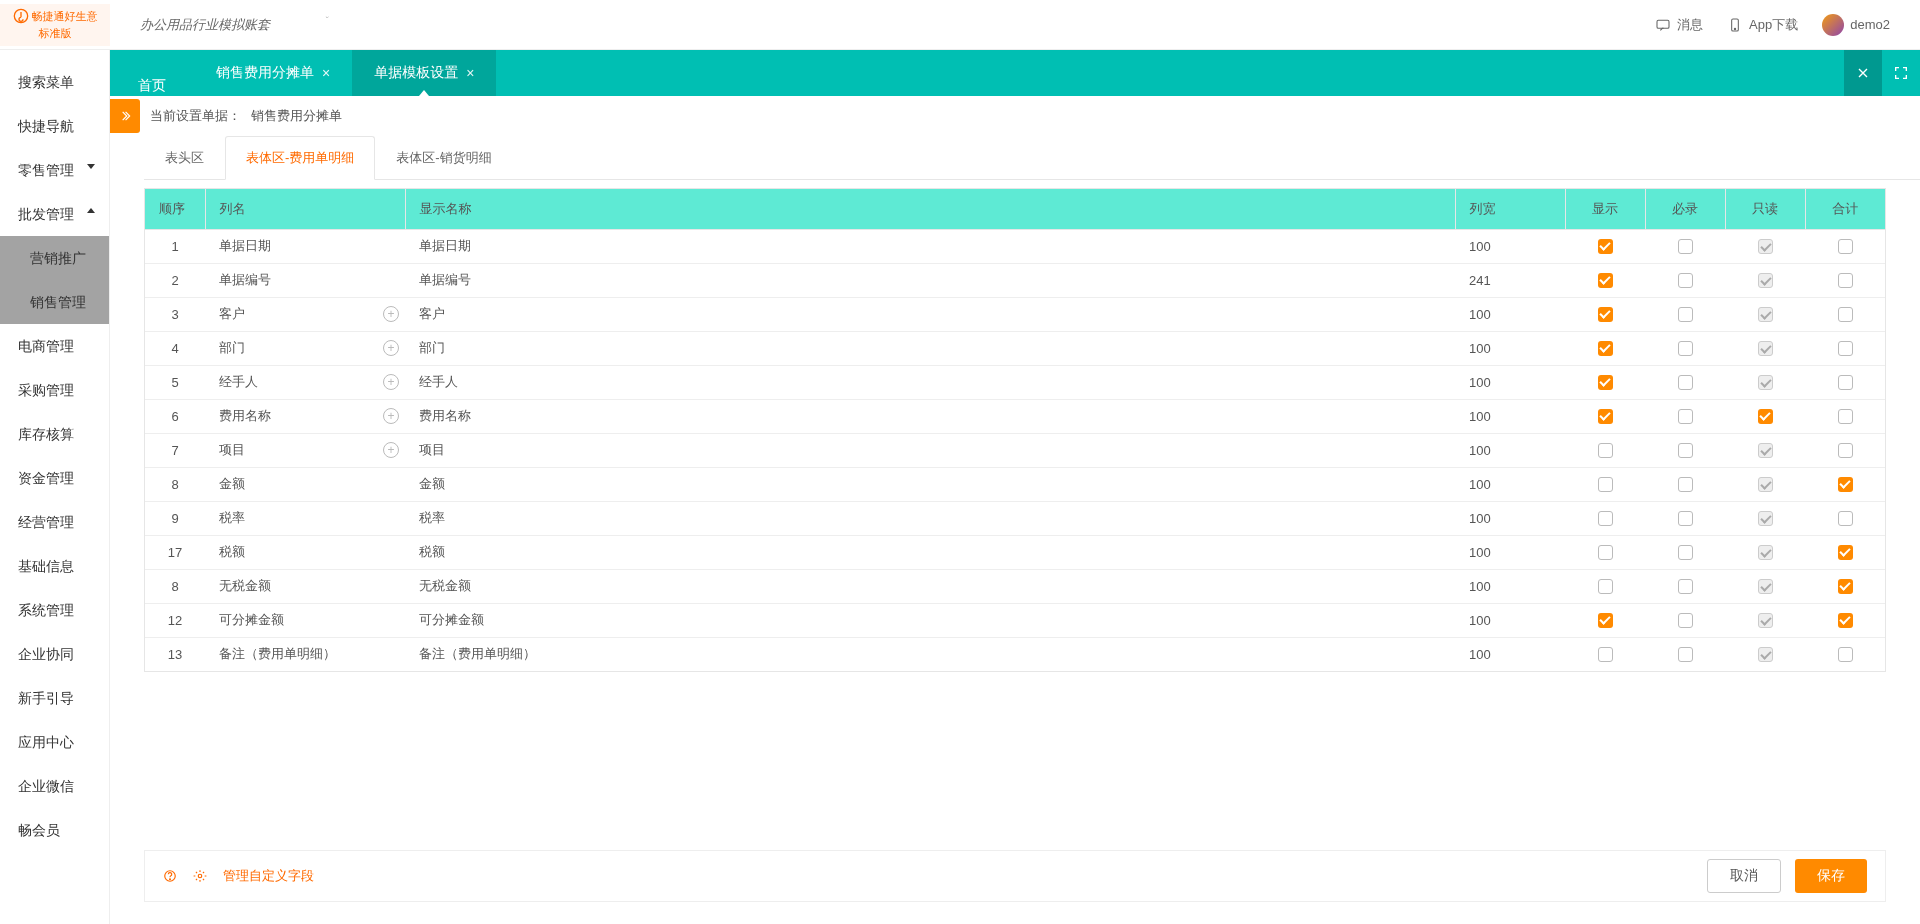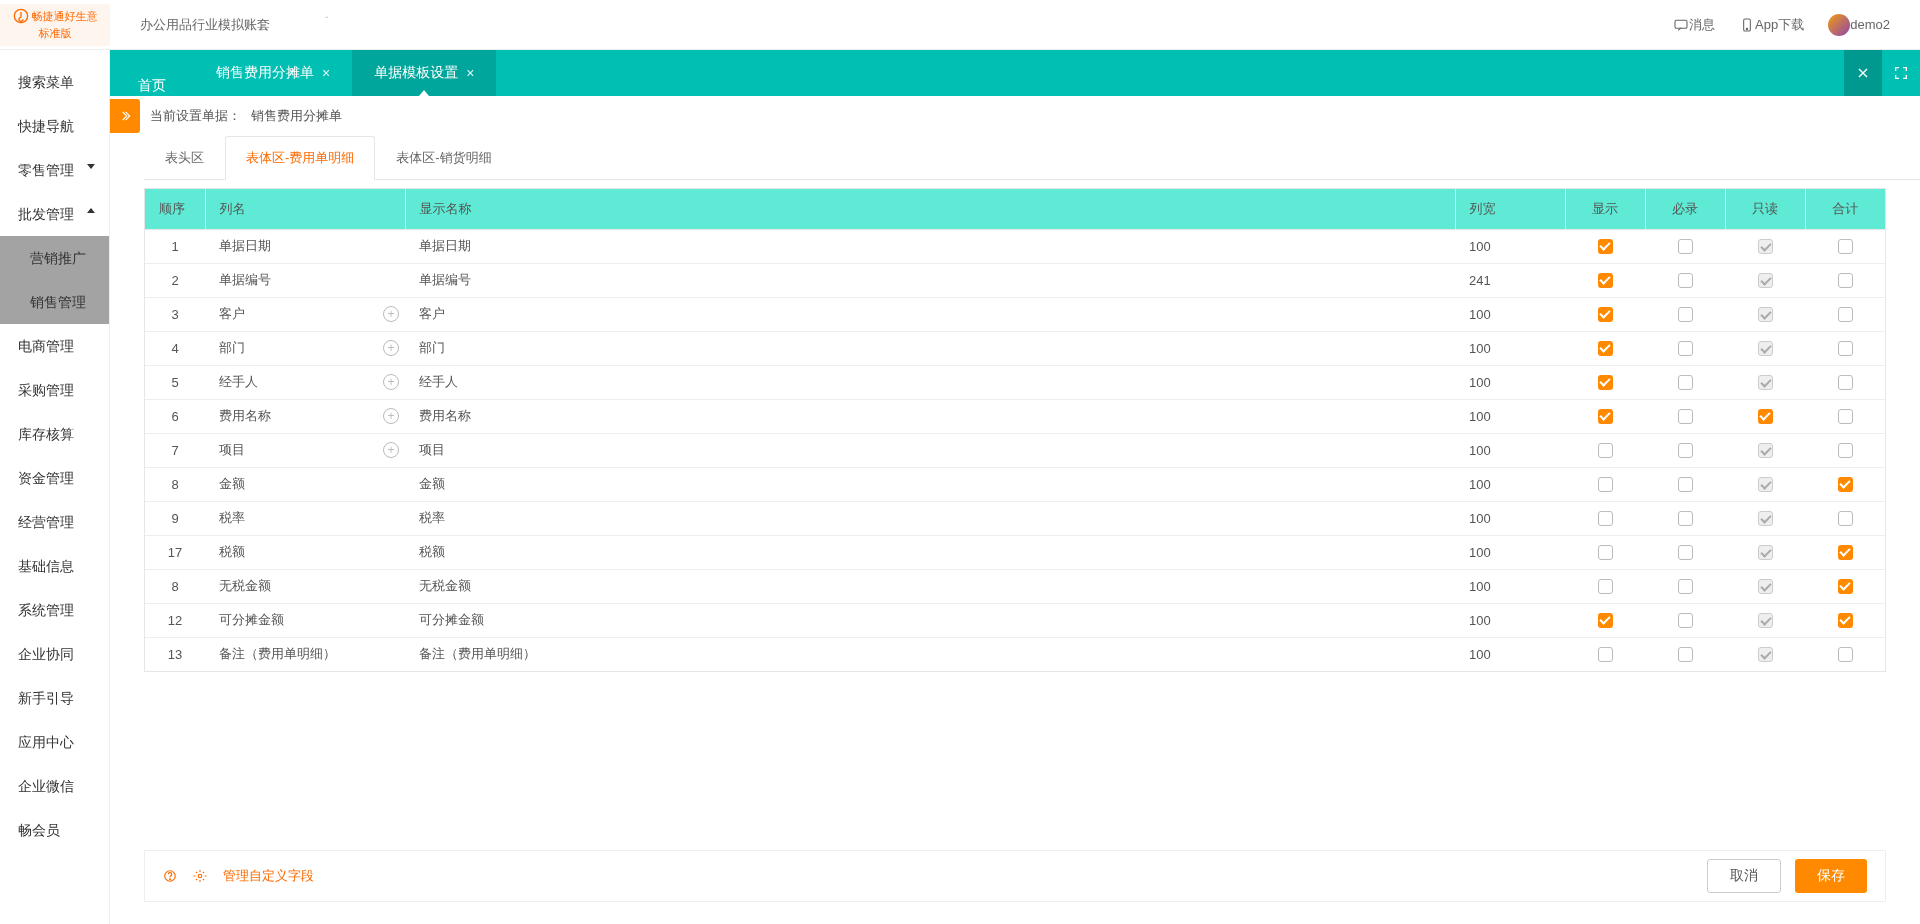--- a/index.html
+++ b/index.html
@@ -5,24 +5,24 @@
 * { margin:0; padding:0; box-sizing:border-box; font-family:"Microsoft YaHei","PingFang SC",sans-serif; }
 body { width:1920px; height:924px; background:#fff; color:#333; font-size:14px; overflow:hidden; }
 
 
 .topbar { height:50px; display:flex; align-items:center; border-bottom:1px solid #eee; position:relative; }
 .logo-box { width:110px; height:42px; background:#FFF5EF; display:flex; flex-direction:column; align-items:center; justify-content:center; font-size:11px; color:#ff6a00; }
 .logo-box span.sub { color:#ff6a00; font-size:11px; margin-top:2px; }
 .logo-brand { display:flex; align-items:center; gap:3px; }
 .logo-brand svg { width:16px; height:16px; }
 .logo-brand b { font-weight:normal; }
-.acct-sel { margin-left:30px; color:#666; font-size:13px; display:flex; align-items:flex-start; }
+.acct-sel { margin-left:30px; color:#666; font-size:13px; display:flex; align-items:flex-start;font-style:italic; }
 .acct-sel .chev { margin-left:55px; color:#bbb; font-size:10px; }
 .topbar-right { margin-left:auto; display:flex; align-items:center; gap:24px; padding-right:30px; font-size:13px; color:#666; }
-.topbar-right .item { display:flex; align-items:center; cursor:pointer;text-align:right; }
+.topbar-right .item { display:flex; align-items:center; gap:6px; cursor:pointer;text-align:right; }
 .avatar { width:22px; height:22px; border-radius:50%; background:linear-gradient(135deg,#f39c12,#8e44ad); }
 .topbar-right svg { width:16px; height:16px; }
 
 
 .sidebar { position:absolute; left:0; top:50px; bottom:0; width:110px; background:#fff; border-right:1px solid #eee; font-size:14px; color:#333; }
 .sidebar .menu { padding-top:10px; }
 .sidebar .menu-item { height:44px; line-height:44px; padding-left:18px; cursor:pointer; position:relative; }
 .sidebar .menu-item.sub { padding-left:30px; background:#a3a3a3; }
 .sidebar .menu-item .caret { position:absolute; right:14px; top:16px; width:0; height:0; }
 .caret.down { border-left:4px solid transparent; border-right:4px solid transparent; border-top:5px solid #333; }

